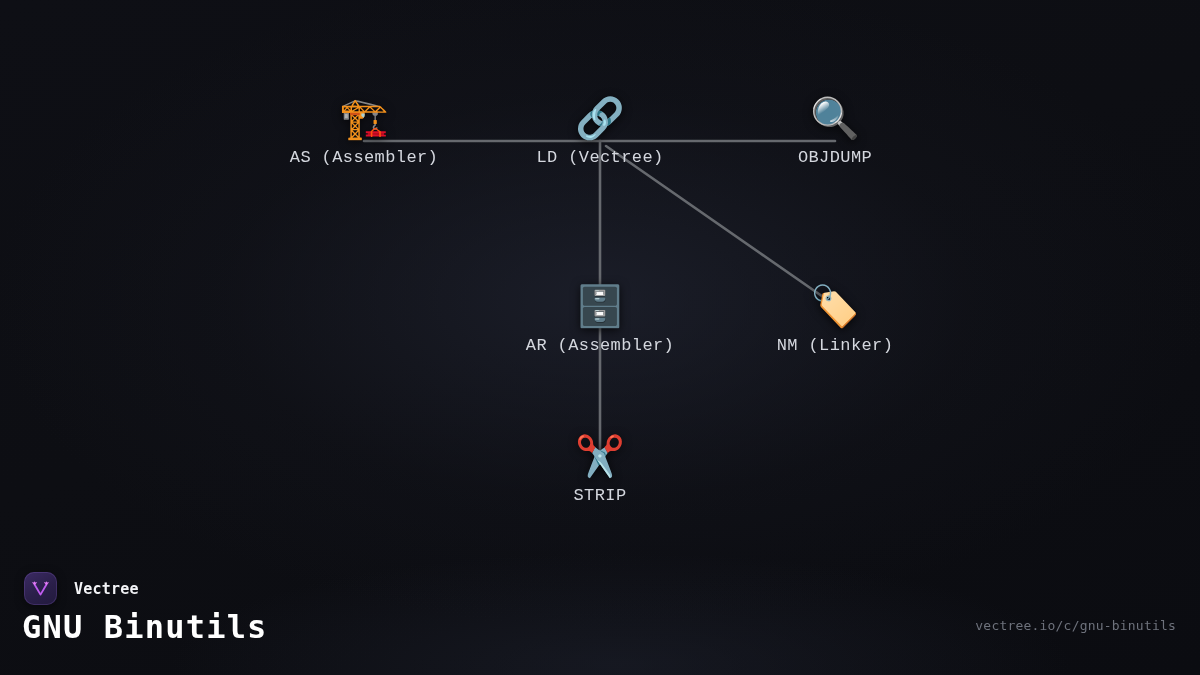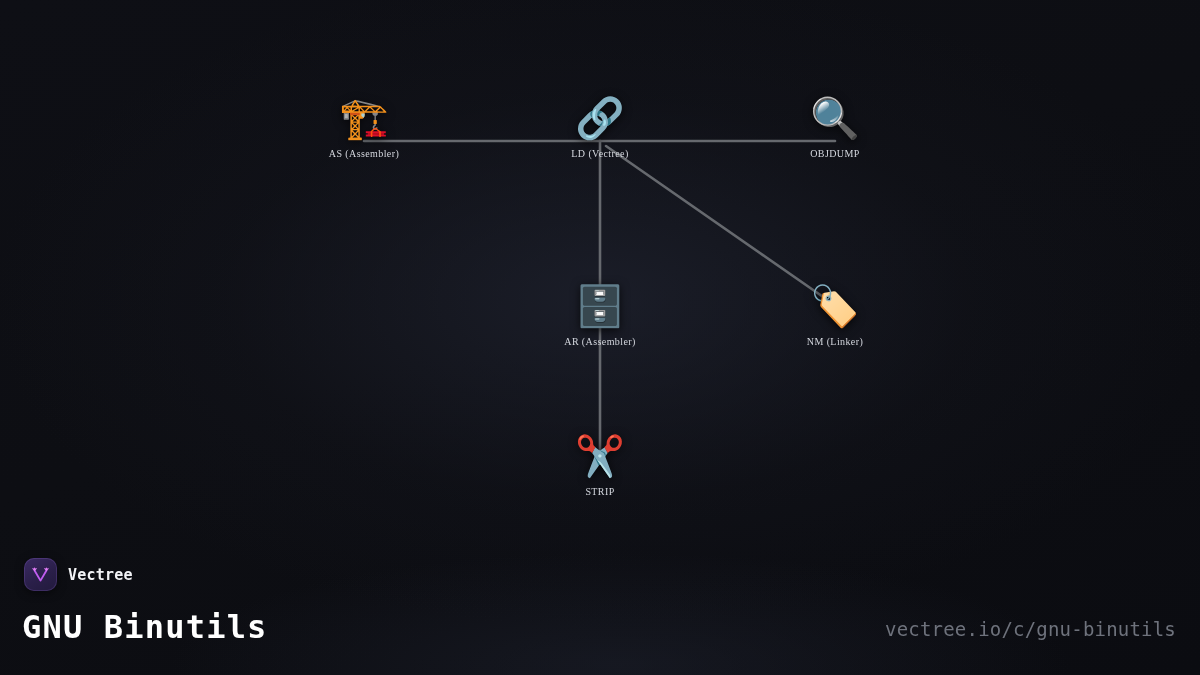--- a/index.html
+++ b/index.html
@@ -49,42 +49,42 @@
     font-family: "DejaVu Sans", sans-serif;
     font-size: 40px;
     line-height: 48px;
     height: 48px;
     display: block;
     text-shadow: 0 2px 10px rgba(0,0,0,0.75);
   }
   .node-label {
     display: block;
     margin-top: 6px;
-    font-family: Liberation Serif, serif;
-    font-size: 10px;
+    font-family: Liberation Mono, monospace;
+    font-size: 17px;
     letter-spacing: 0.4px;
     color: #d4d7de;
     white-space: nowrap;
   }
 
   
   #footer {
     position: absolute;
     left: 0;
     bottom: 0;
     width: 1200px;
     height: 120px;
   }
   #brand-row {
     position: absolute;
     left: 24px;
-    top: 3px;
+    top: 17px;
     display: flex;
     align-items: center;
-    gap: 11px;
+    gap: 17px;
   }
   #brand-mark {
     width: 33px;
     height: 33px;
     border-radius: 10px;
     background: linear-gradient(150deg, #3b2a63 0%, #2a1f49 55%, #221a3d 100%);
     box-shadow: inset 0 0 0 1px rgba(150,110,220,0.22), 0 2px 8px rgba(0,0,0,0.5);
     display: flex;
     align-items: center;
     justify-content: center;
@@ -105,21 +105,21 @@
     font-weight: bold;
     color: #ffffff;
     letter-spacing: 1.2px;
     white-space: nowrap;
   }
   #footer-url {
     position: absolute;
     right: 24px;
     top: 63px;
     font-family: "DejaVu Sans Mono", "Liberation Mono", monospace;
-    font-size: 19px;
+    font-size: 13px;
     color: #6e727c;
     letter-spacing: 0.2px;
     white-space: nowrap;
   }
 </style>
 </head>
 <body>
 
 <div id="stage">
 

